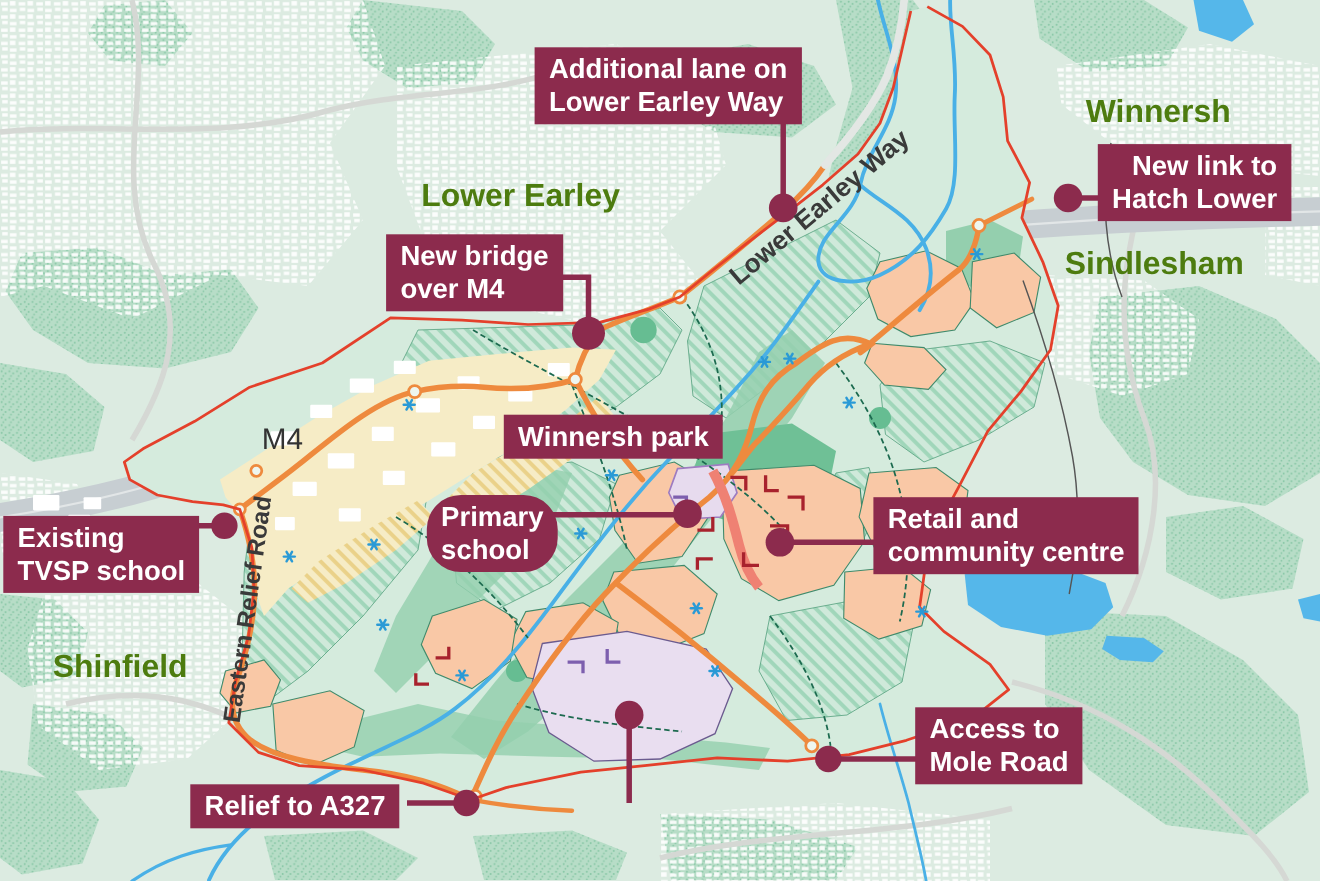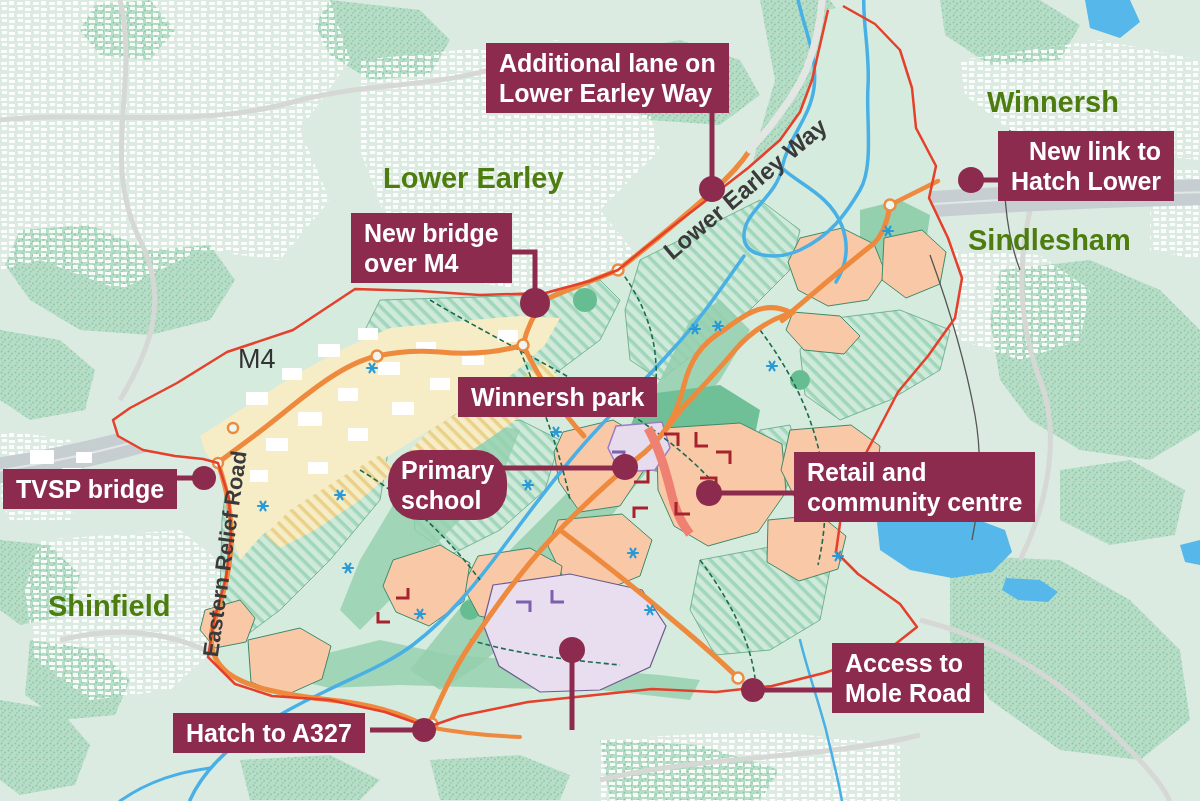--- a/index.html
+++ b/index.html
@@ -6,21 +6,21 @@
   .stage{position:relative;width:1200px;height:801px;overflow:hidden;
          font-family:"Liberation Sans",sans-serif;background:#dcebe1;padding-left:44px;}
   .stage svg{position:absolute;left:0;top:0;}
   .co{position:absolute;background:#8c2b4d;color:#fff;font-weight:bold;
       font-size:25px;line-height:30px;padding:5px 13px;z-index:5;}
   .co span{display:block;white-space:nowrap;}
   .place{position:absolute;color:#4d7c0f;font-weight:bold;font-size:29px;
          white-space:nowrap;z-index:4;}
   .roadname{position:absolute;color:#3a3a3a;font-weight:bold;white-space:nowrap;
          z-index:3;transform-origin:0 0;}
-  .m4tag{position:absolute;color:#333;font-size:27px;white-space:nowrap;z-index:3;}
+  .m4tag{position:absolute;color:#333;font-size:27px;white-space:nowrap;z-index:3;margin-top:40px;}
 </style>
 </head>
 <body>
 
 <div class="stage">
 
 <svg width="1200" height="801" viewBox="0 0 1200 801">
 <defs>
   <pattern id="stip" width="7" height="7" patternUnits="userSpaceOnUse">
     <rect width="7" height="7" fill="#b7ddc7"></rect>
@@ -302,24 +302,25 @@
 </div>
 <div class="co" style="left:388px;top:450px;border-radius:31px;">
   <span>Primary</span>
   <span>school</span>
 </div>
 <div class="co" style="left:794px;top:452px;">
   <span>Retail and</span>
   <span>community centre</span>
 </div>
 <div class="co" style="left:3px;top:469px;">
-  <span>TVSP bridge</span>
+  <span>Existing</span>
+  <span>TVSP school</span>
 </div>
 <div class="co" style="left:173px;top:713px;">
-  <span>Hatch to A327</span>
+  <span>Relief to A327</span>
   <span></span>
 </div>
 <div class="co" style="left:832px;top:643px;">
   <span>Access to</span>
   <span>Mole Road</span>
 </div>
 
 <div class="place" style="left:383px;top:162px;text-align:right;">Lower Earley</div>
 <div class="place" style="left:987px;top:86px;">Winnersh</div>
 <div class="place" style="left:968px;top:224px;text-align:right;">Sindlesham</div>

